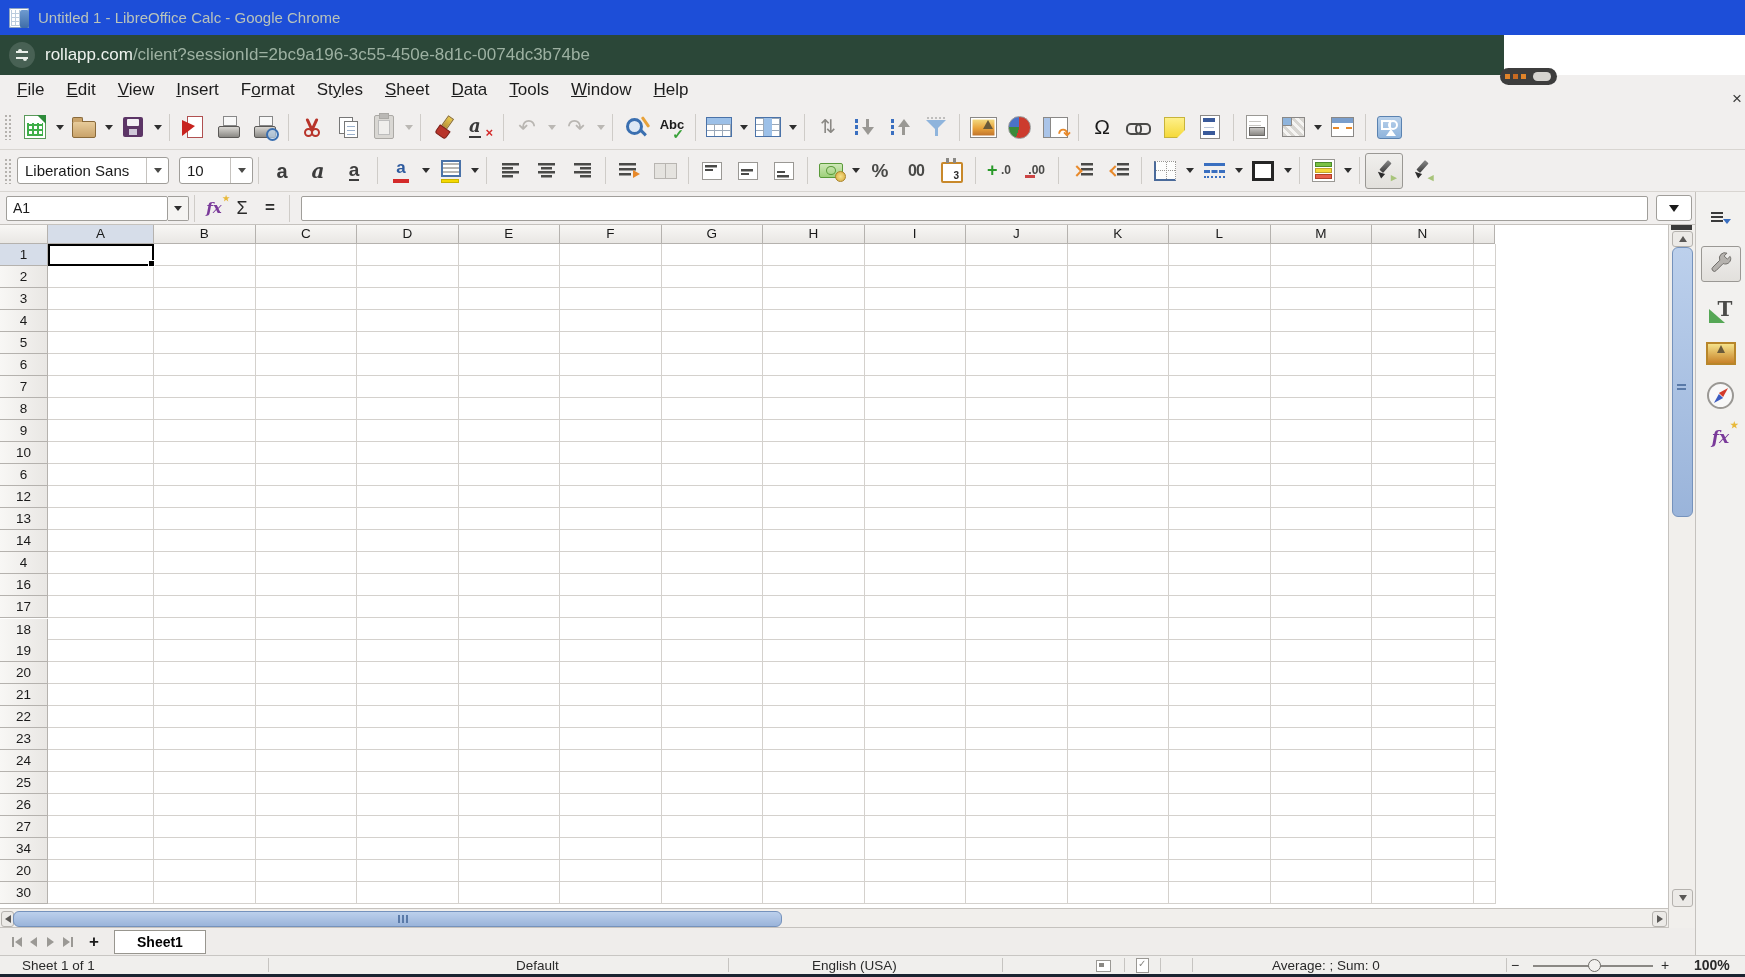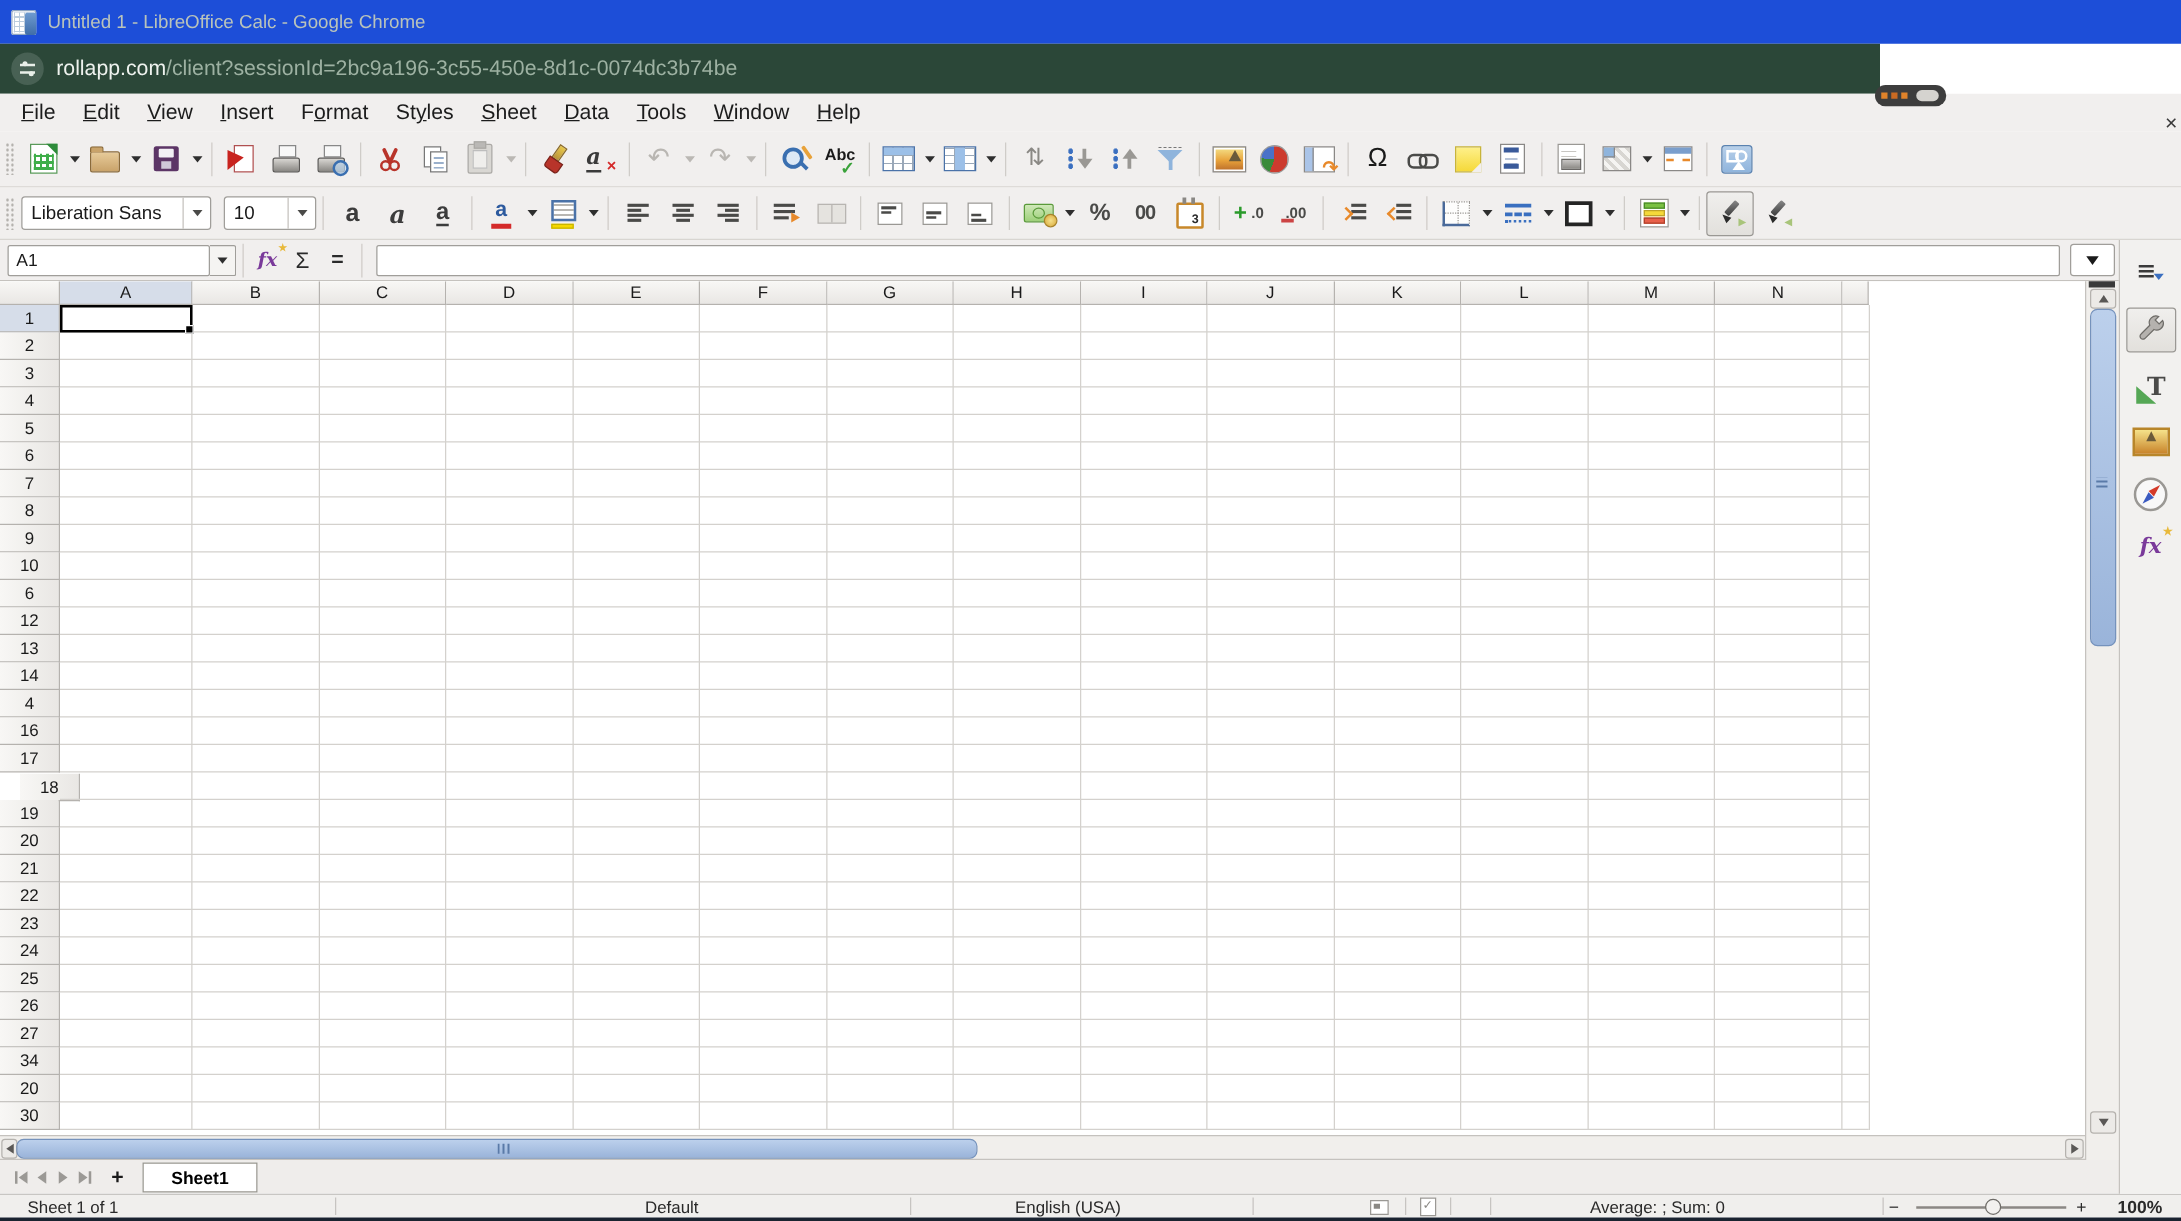--- a/index.html
+++ b/index.html
@@ -693,21 +693,21 @@
         <div class="rowhdr" style="top: 173px;">8</div>
         <div class="rowhdr" style="top: 195px;">9</div>
         <div class="rowhdr" style="top: 217px;">10</div>
         <div class="rowhdr" style="top: 239px;">6</div>
         <div class="rowhdr" style="top: 261px;">12</div>
         <div class="rowhdr" style="top: 283px;">13</div>
         <div class="rowhdr" style="top: 305px;">14</div>
         <div class="rowhdr" style="top: 327px;">4</div>
         <div class="rowhdr" style="top: 349px;">16</div>
         <div class="rowhdr" style="top: 371px;">17</div>
-        <div class="rowhdr" style="top: 394px; margin-left: 16px;">18</div>
+        <div class="rowhdr" style="top: 394px;">18</div>
         <div class="rowhdr" style="top: 415px;">19</div>
         <div class="rowhdr" style="top: 437px;">20</div>
         <div class="rowhdr" style="top: 459px;">21</div>
         <div class="rowhdr" style="top: 481px;">22</div>
         <div class="rowhdr" style="top: 503px;">23</div>
         <div class="rowhdr" style="top: 525px;">24</div>
         <div class="rowhdr" style="top: 547px;">25</div>
         <div class="rowhdr" style="top: 569px;">26</div>
         <div class="rowhdr" style="top: 591px;">27</div>
         <div class="rowhdr" style="top: 613px;">34</div>

